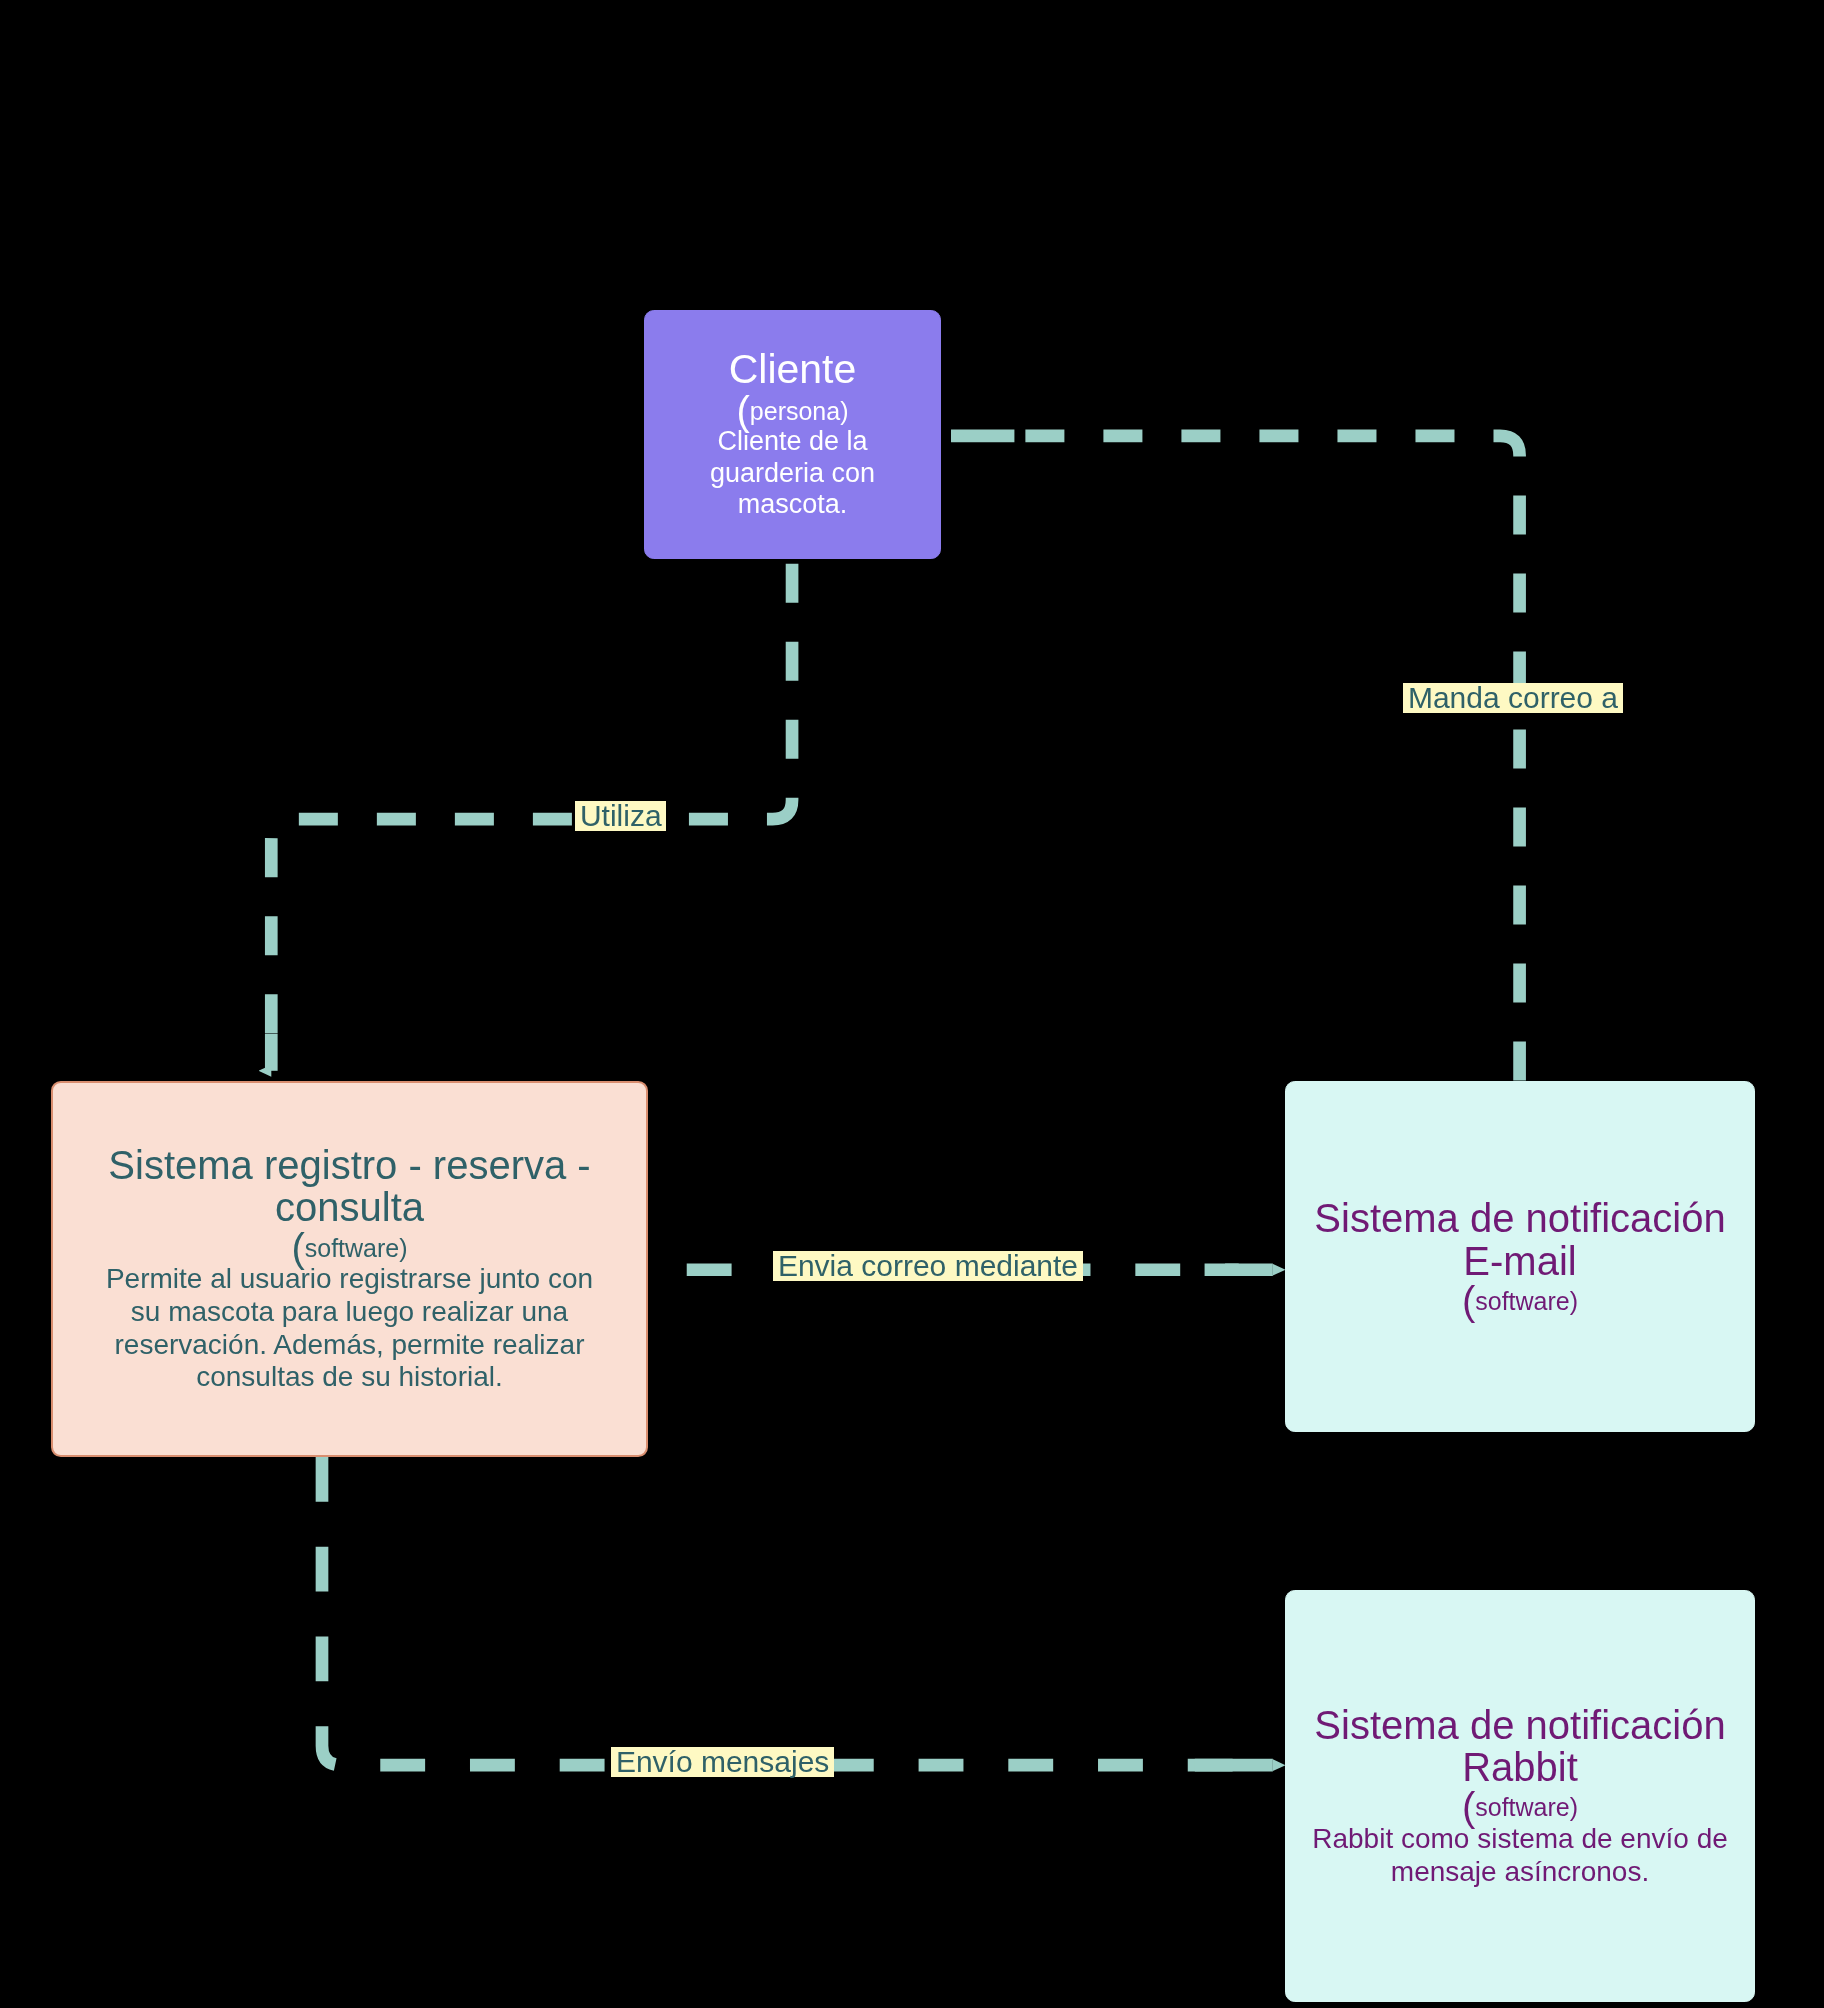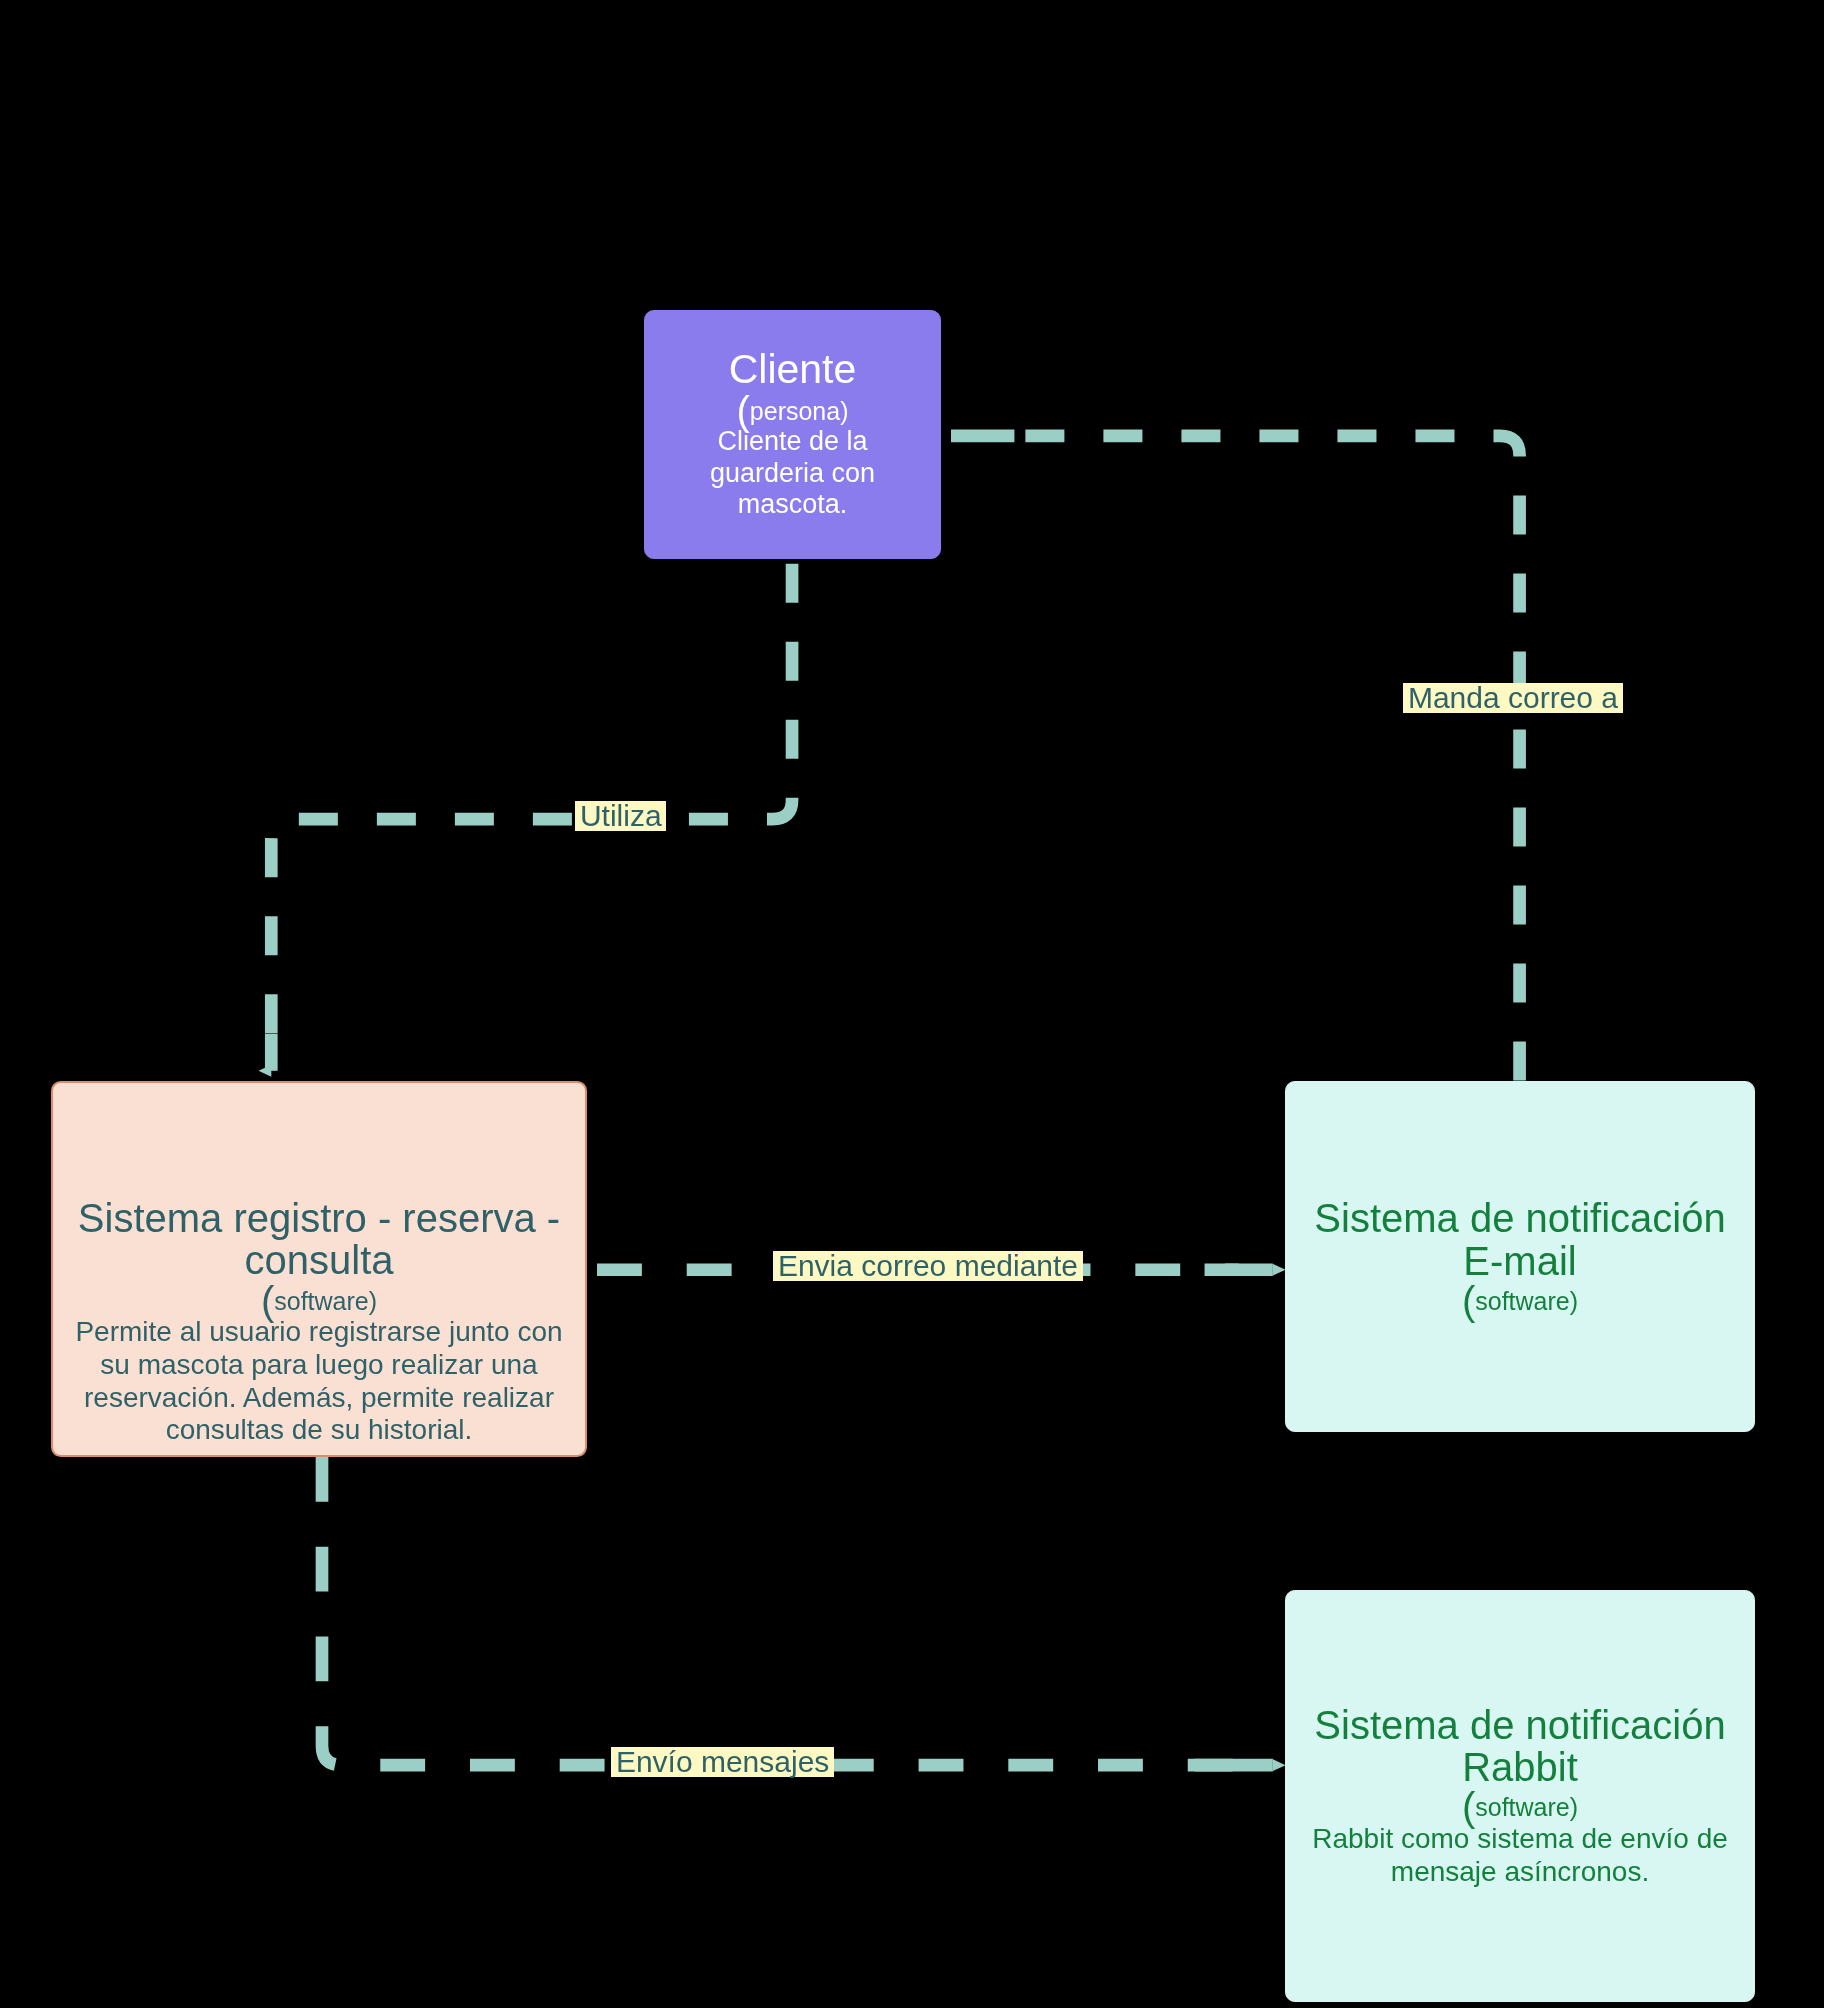--- a/index.html
+++ b/index.html
@@ -71,21 +71,21 @@
   .node.system-internal {
     background: #fadfd3;
     border: 2px solid #d98e6f;
     color: #2f6168;
   }
 
   
   .node.system-external {
     background: #d8f7f3;
     border: 1px solid #d8f7f3;
-    color: #15803d;
+    color: #701a75;
   }
 
   .edge-label {
     position: absolute;
     color: #2f6168;
     font-size: 30px;
     line-height: 1;
     white-space: nowrap;
     background: #fef9c3;
     padding: 0 4.9px;
@@ -121,21 +121,21 @@
     <path d="M330,1494 L330,1790 Q330,1810 350,1810 L1270,1810" fill="none" stroke="#9bcfc6" stroke-width="13" stroke-dasharray="46 46" stroke-linecap="butt"></path>
     <path d="M1225,1810 L1305,1810" fill="none" stroke="#9bcfc6" stroke-width="13" marker-end="url(#arrowRight)"></path>
   </svg>
 
   <div class="node person" style="left:644px; top:310px; width:297px; height:249px;">
     <div class="n-title">Cliente</div>
     <div class="n-type"><span class="paren">(</span><span>persona)</span></div>
     <div class="n-desc" style="max-width:180px;">Cliente de la guarderia con mascota.</div>
   </div>
 
-  <div class="node system-internal" style="left:51px; top:1081px; width:536px; height:376px;justify-content:flex-end;">
+  <div class="node system-internal" style="left:51px; top:1081px; width:597px; height:376px;">
     <div class="n-title" style="max-width:507px;">Sistema registro - reserva - consulta</div>
     <div class="n-type"><span class="paren">(</span><span>software)</span></div>
     <div class="n-desc" style="max-width:499px;">Permite al usuario registrarse junto con su mascota para luego realizar una reservación. Además, permite realizar consultas de su historial.</div>
   </div>
 
   <div class="node system-external" style="left:1285px; top:1081px; width:470px; height:351px;">
     <div class="n-title" style="max-width:429px;">Sistema de notificación E-mail</div>
     <div class="n-type"><span class="paren">(</span><span>software)</span></div>
   </div>
 

